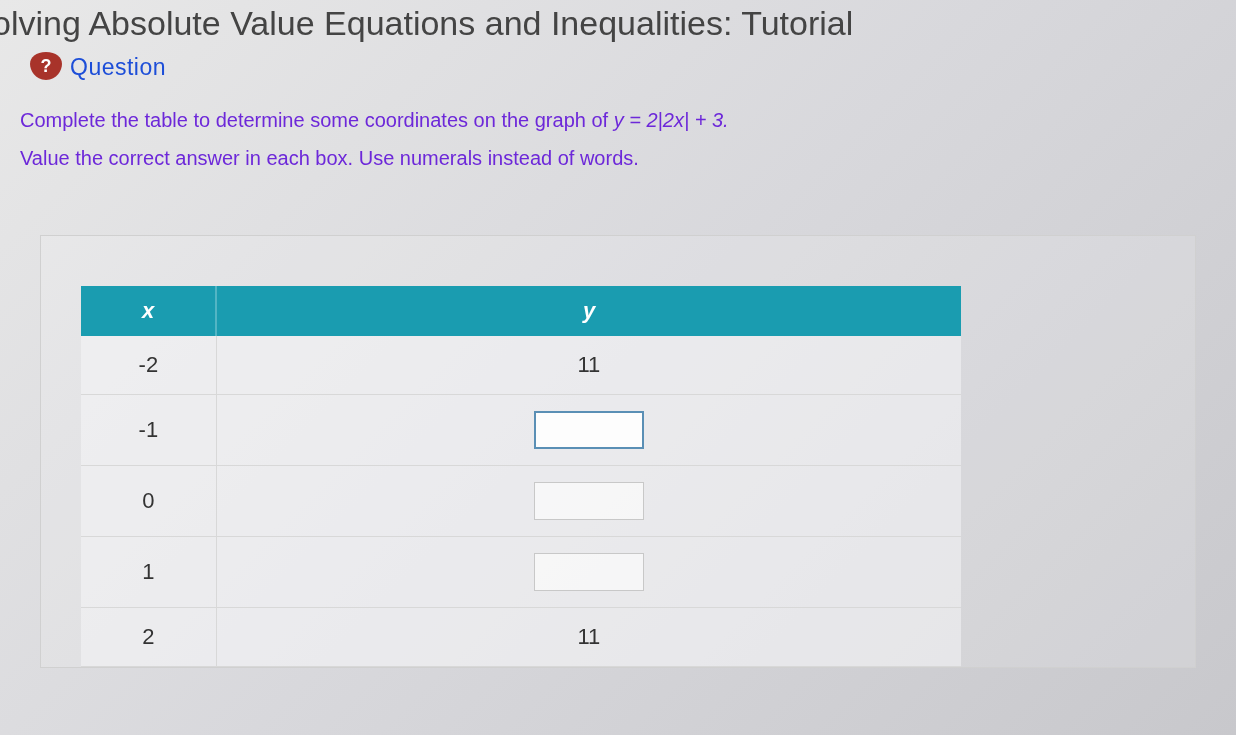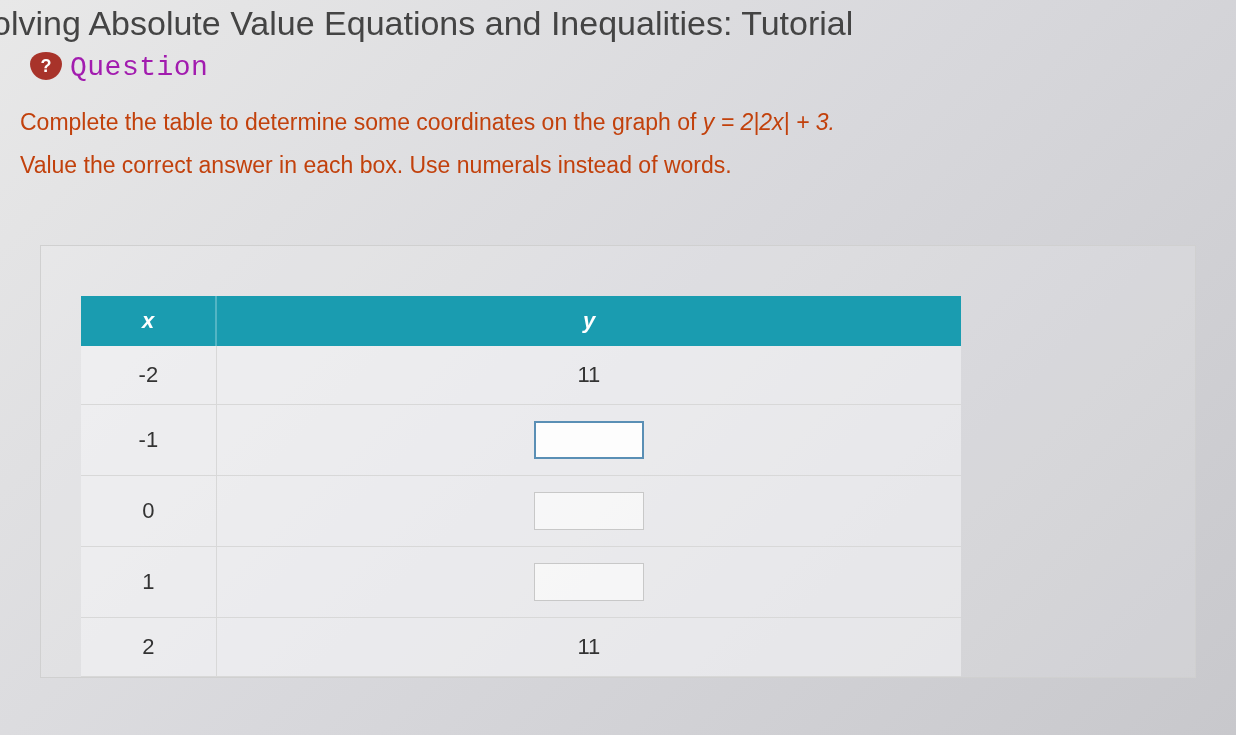--- a/index.html
+++ b/index.html
@@ -30,31 +30,30 @@
     }
     .question-icon {
       width: 32px;
       height: 32px;
       display: flex;
       align-items: center;
       justify-content: center;
       position: relative;
     }
     .question-label {
-      font-size: 28px;
+      font-size: 23px;
       font-weight: 400;
-      color: #a21caf;
+      color: #1d4ed8;
       letter-spacing: 0.5px;
-      font-family: Liberation Mono, monospace;
     }
     .instructions {
       padding: 0 4px 0 20px;
-      font-size: 23px;
+      font-size: 20px;
       font-weight: 300;
-      color: #c2410c;
+      color: #6d28d9;
       line-height: 1.7;
     }
     .instructions .line1 {
       margin-bottom: 4px;
     }
     .equation {
       font-style: italic;
     }
     .table-container {
       margin: 60px 40px 0 40px;

